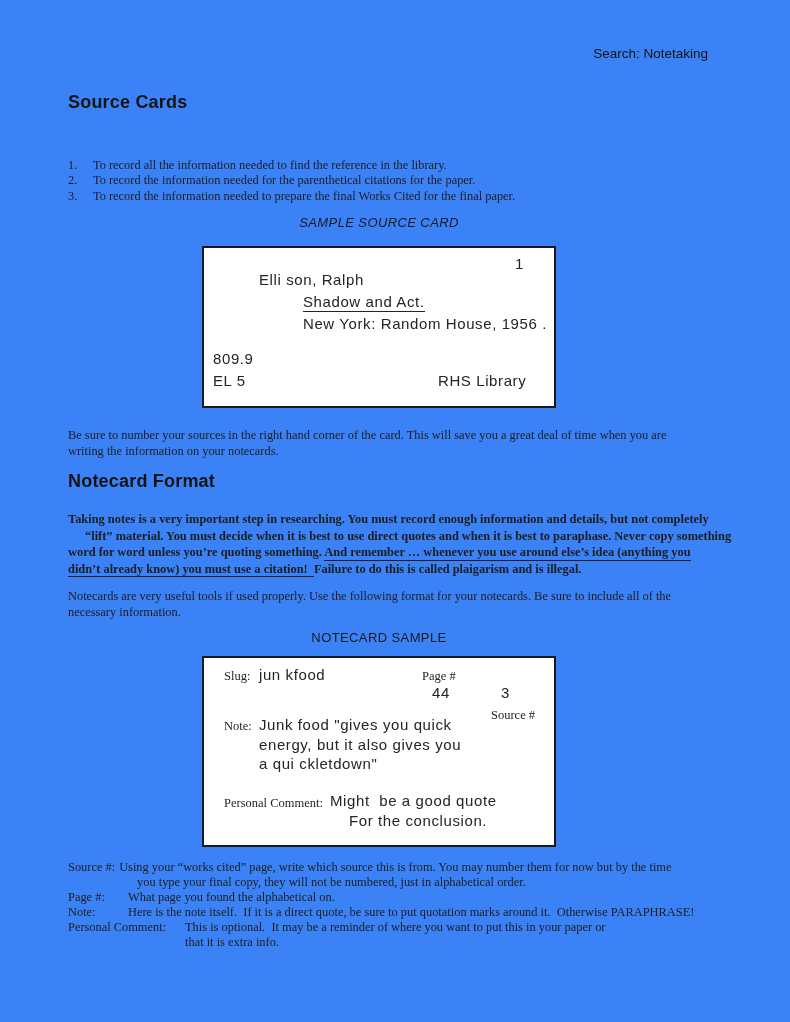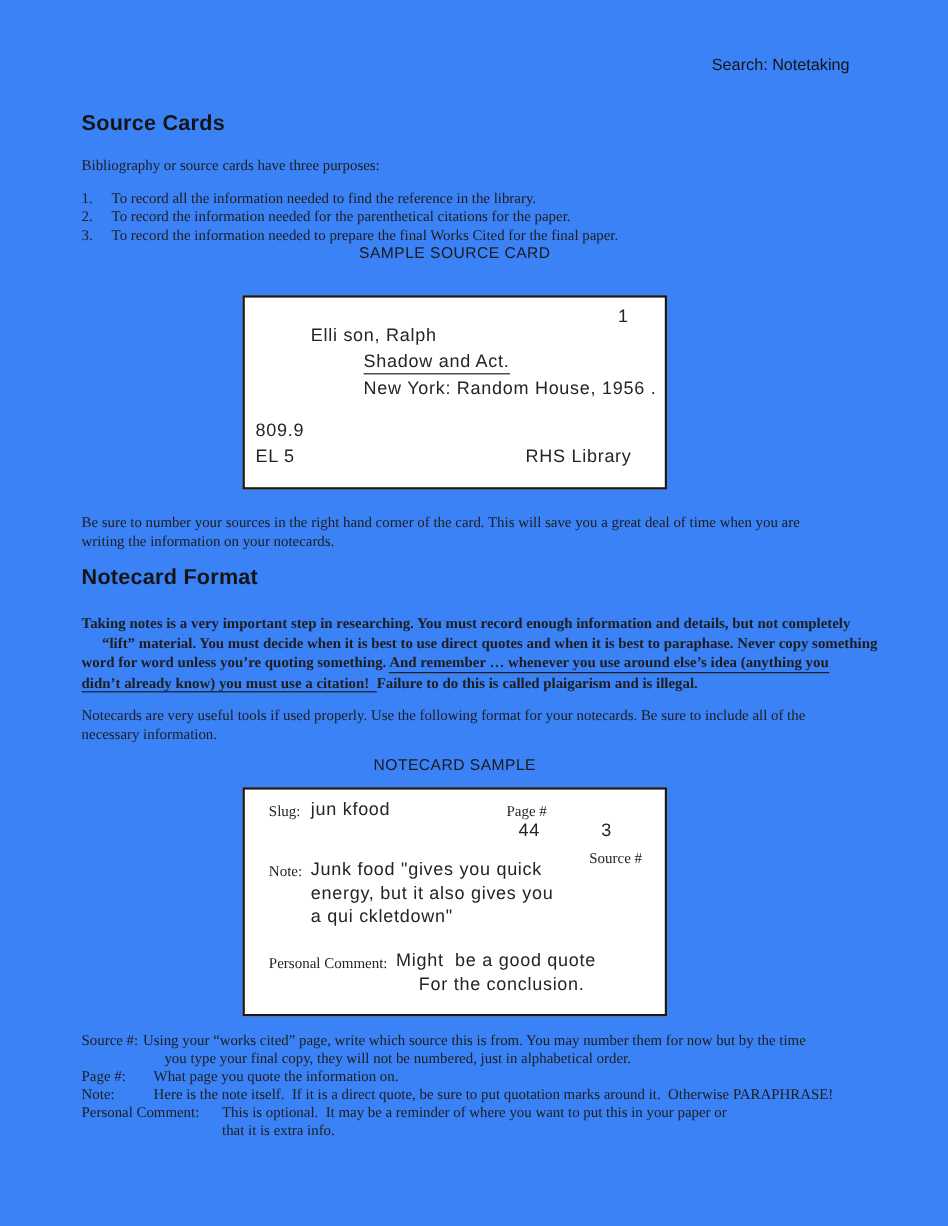--- a/index.html
+++ b/index.html
@@ -27,38 +27,37 @@
 </style>
 </head>
 <body>
 
 <div class="page">
 
   <div class="abs sans" style="top:46px;left:0;width:708px;text-align:right;font-size:13.5px;color:#141414;">Search: Notetaking</div>
 
   <h1 class="h1" style="top:92px;">Source Cards</h1>
 
-  <div class="abs serif bodyline" style="top:130px;left:68px;">Bibliography or source cards have three purposes:</div>
 
   <div class="abs serif" style="top:158px;left:68px;">
     <div class="li-row">
       <span class="li-num">1.</span>
       <span class="pre">To record all the information needed to find the reference in the library.</span>
     </div>
     <div class="li-row">
       <span class="li-num">2.</span>
       <span class="pre">To record the information needed for the parenthetical citations for the paper.</span>
     </div>
     <div class="li-row">
       <span class="li-num">3.</span>
       <span class="pre">To record the information needed to prepare the final Works Cited for the final paper.</span>
     </div>
   </div>
 
-  <div class="cardcap" style="top:203px;left:202px;width:354px;">SAMPLE SOURCE CARD</div>
+  <div class="cardcap" style="top:215px;left:202px;width:354px;font-style:italic;">SAMPLE SOURCE CARD</div>
 
   <div class="card" style="left:202px;top:246px;width:350px;height:158px;">
     <span class="cardtxt" style="top:7px;left:311px;">1</span>
     <span class="cardtxt" style="top:23px;left:55px;">Elli son, Ralph</span>
     <span class="cardtxt u" style="top:45px;left:99px;">Shadow and Act.</span>
     <span class="cardtxt" style="top:67px;left:99px;">New York: Random House, 1956 .</span>
     <span class="cardtxt" style="top:102px;left:9px;">809.9</span>
     <span class="cardtxt" style="top:124px;left:9px;">EL 5</span>
     <span class="cardtxt" style="top:124px;left:234px;">RHS Library</span>
   </div>
@@ -96,19 +95,19 @@
     <span class="cardtxt" style="top:78px;left:55px;">energy, but it also gives you</span>
     <span class="cardtxt" style="top:97px;left:55px;">a qui ckletdown"</span>
     <span class="nclabel" style="top:138px;left:20px;">Personal Comment:</span>
     <span class="cardtxt" style="top:134px;left:126px;">Might  be a good quote</span>
     <span class="cardtxt" style="top:154px;left:145px;">For the conclusion.</span>
   </div>
 
   <div class="abs serif" style="top:860px;left:68px;">
     <div class="defline"><span>Source #:</span><span style="margin-left:4px;">Using your “works cited” page, write which source this is from. You may number them for now but by the time</span></div>
     <div class="defline" style="padding-left:69px;"><span>you type your final copy, they will not be numbered, just in alphabetical order.</span></div>
-    <div class="defline"><span class="dl" style="width:60px;">Page #:</span><span>What page you quote the information on.</span></div>
+    <div class="defline"><span class="dl" style="width:60px;">Page #:</span><span>What page you found the alphabetical on.</span></div>
     <div class="defline"><span class="dl" style="width:60px;">Note:</span><span>Here is the note itself.  If it is a direct quote, be sure to put quotation marks around it.  Otherwise PARAPHRASE!</span></div>
     <div class="defline"><span class="dl" style="width:117px;">Personal Comment:</span><span>This is optional.  It may be a reminder of where you want to put this in your paper or</span></div>
     <div class="defline" style="padding-left:117px;"><span>that it is extra info.</span></div>
   </div>
 
 </div>
 
 </body></html>

